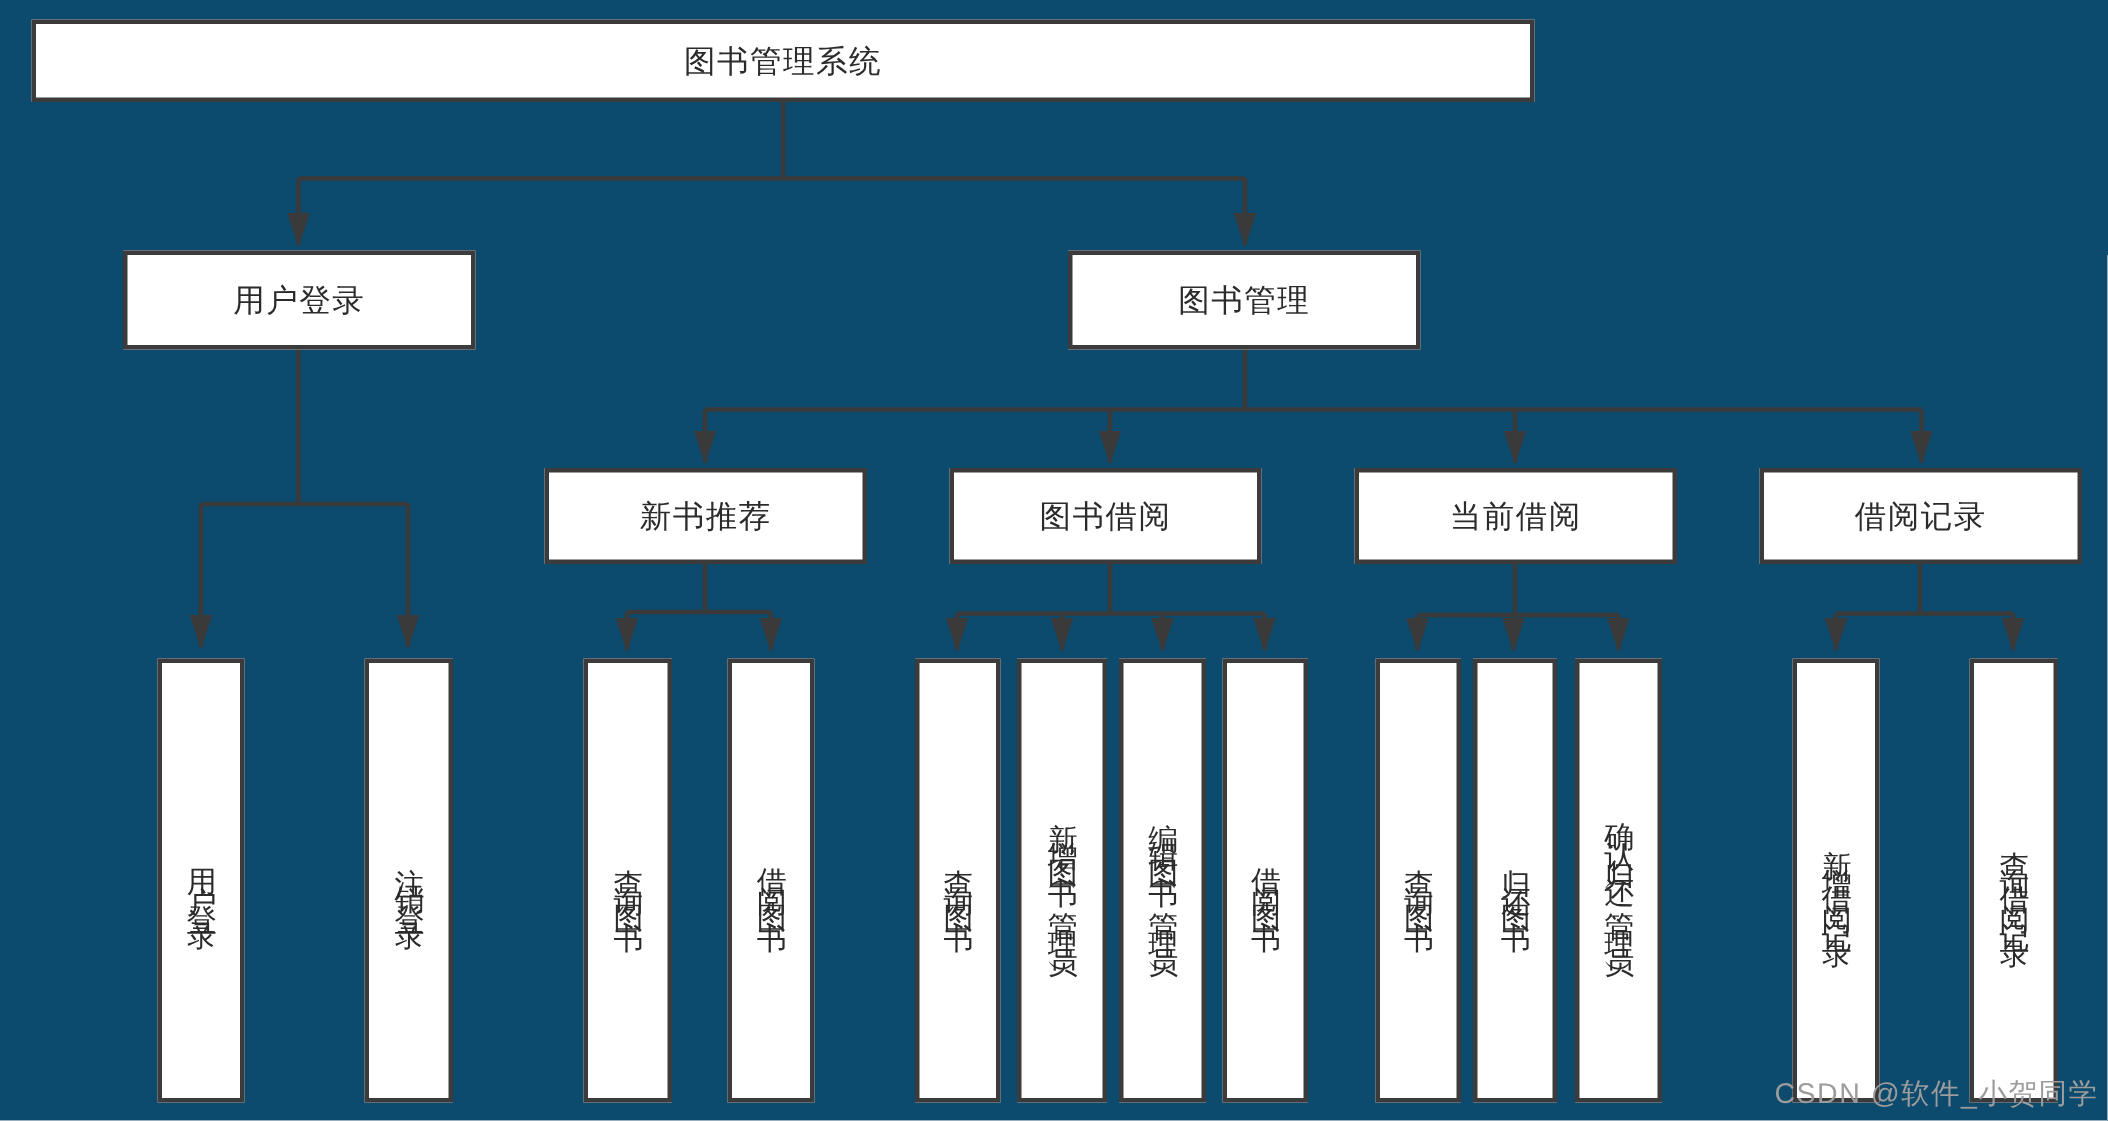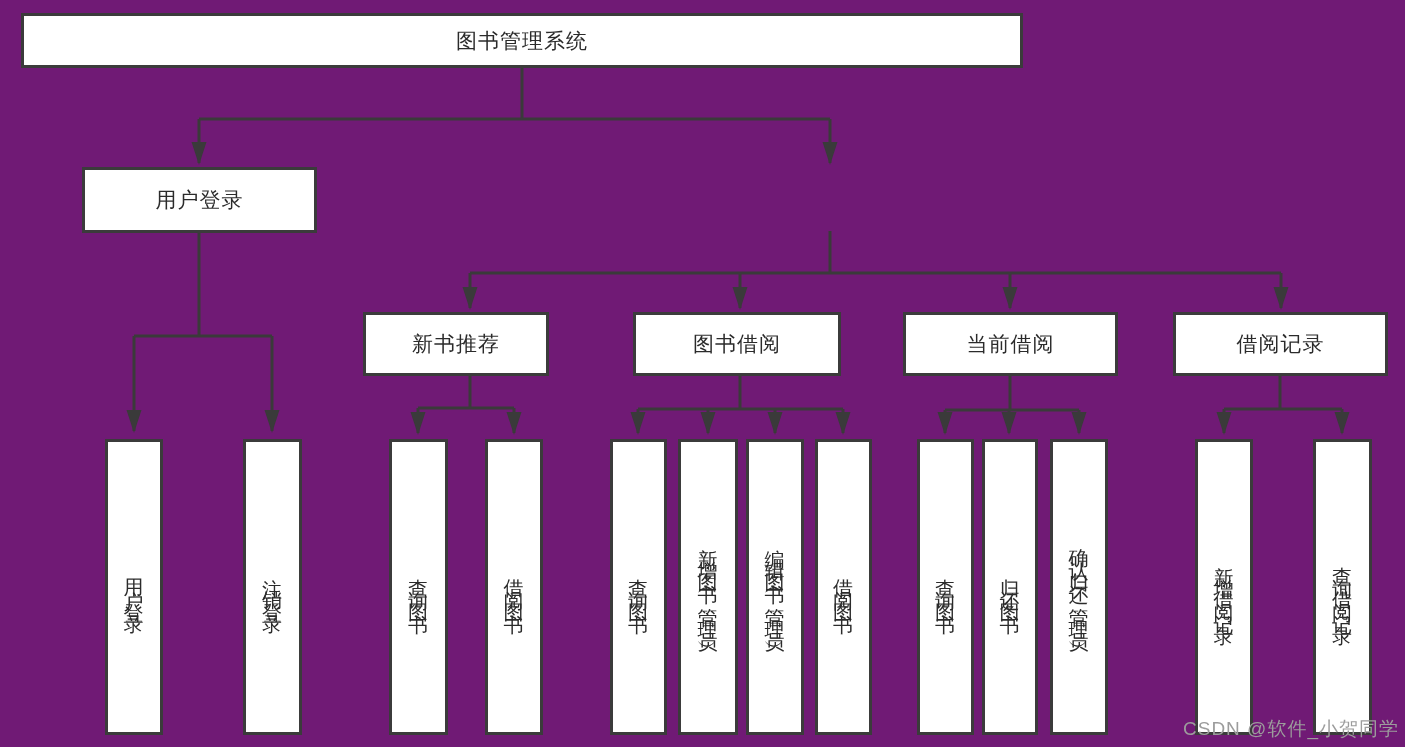--- a/index.html
+++ b/index.html
@@ -1,19 +1,19 @@
 <!DOCTYPE html>
 <html><head>
 <meta charset="utf-8">
 <style>
   html,body{margin:0;padding:0;background:#ffffff;}
   .canvas{
     position:relative;
     width:1405px;height:747px;
-    background:#701a75;
+    background:#0c4a6e;
     font-family:"Liberation Sans","DejaVu Sans",sans-serif;
     overflow:hidden;
   }
   .connectors{position:absolute;left:0;top:0;width:1405px;height:747px;z-index:1;}
   .box{
     position:absolute;
     background:#ffffff;
     border:3px solid #3b3b3b;
     box-sizing:border-box;
     display:flex;align-items:center;justify-content:center;
@@ -90,22 +90,23 @@
       <path d="M1280 374 V409"></path>
       <path d="M1224 409 H1342"></path>
       <path d="M1224 409 V433" marker-end="url(#arw)"></path>
       <path d="M1342 409 V433" marker-end="url(#arw)"></path>
     </g>
   </svg>
 
   <div class="box hbox" style="left:21px;top:13px;width:1002px;height:55px;">图书管理系统</div>
 
   <div class="box hbox" style="left:82px;top:167px;width:235px;height:66px;">用户登录</div>
+  <div class="box hbox" style="left:712px;top:167px;width:235px;height:66px;">图书管理</div>
 
-  <div class="box hbox" style="left:363px;top:312px;width:186px;height:64px;">新书推荐</div>
+  <div class="box hbox" style="left:363px;top:312px;width:215px;height:64px;">新书推荐</div>
   <div class="box hbox" style="left:633px;top:312px;width:208px;height:64px;">图书借阅</div>
   <div class="box hbox" style="left:903px;top:312px;width:215px;height:64px;">当前借阅</div>
   <div class="box hbox" style="left:1173px;top:312px;width:215px;height:64px;font-family:Liberation Mono, monospace;">借阅记录</div>
 
   <div class="box leaf" style="left:105px;top:439px;width:58px;height:296px;">
     <span>用户登录</span>
   </div>
   <div class="box leaf" style="left:243px;top:439px;width:59px;height:296px;">
     <span>注销登录</span>
   </div>

